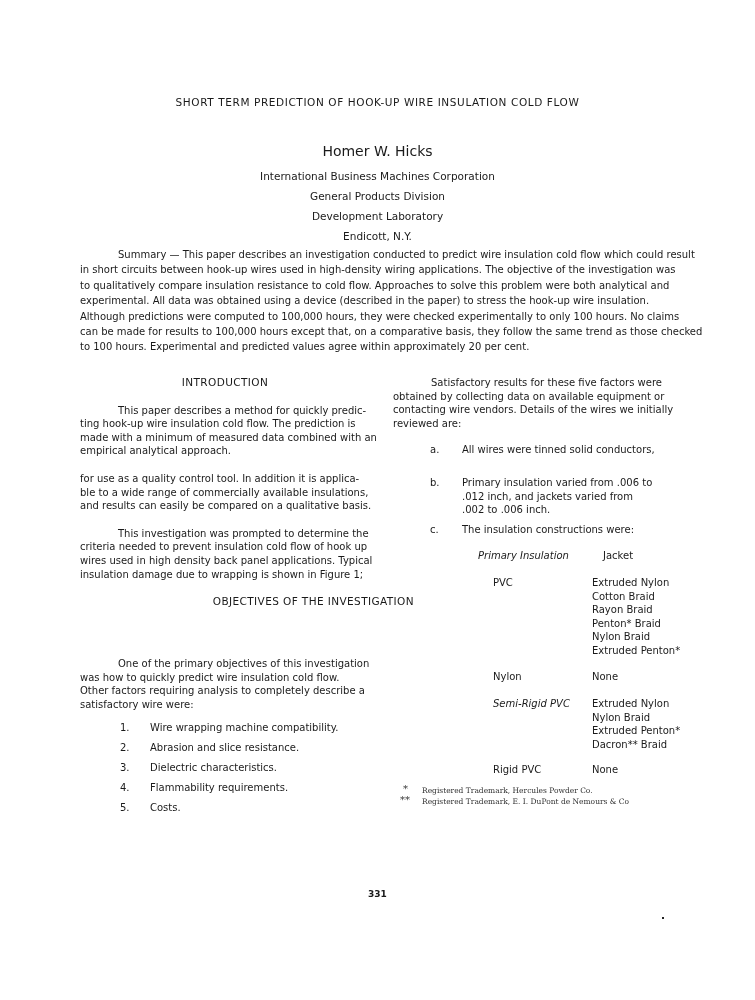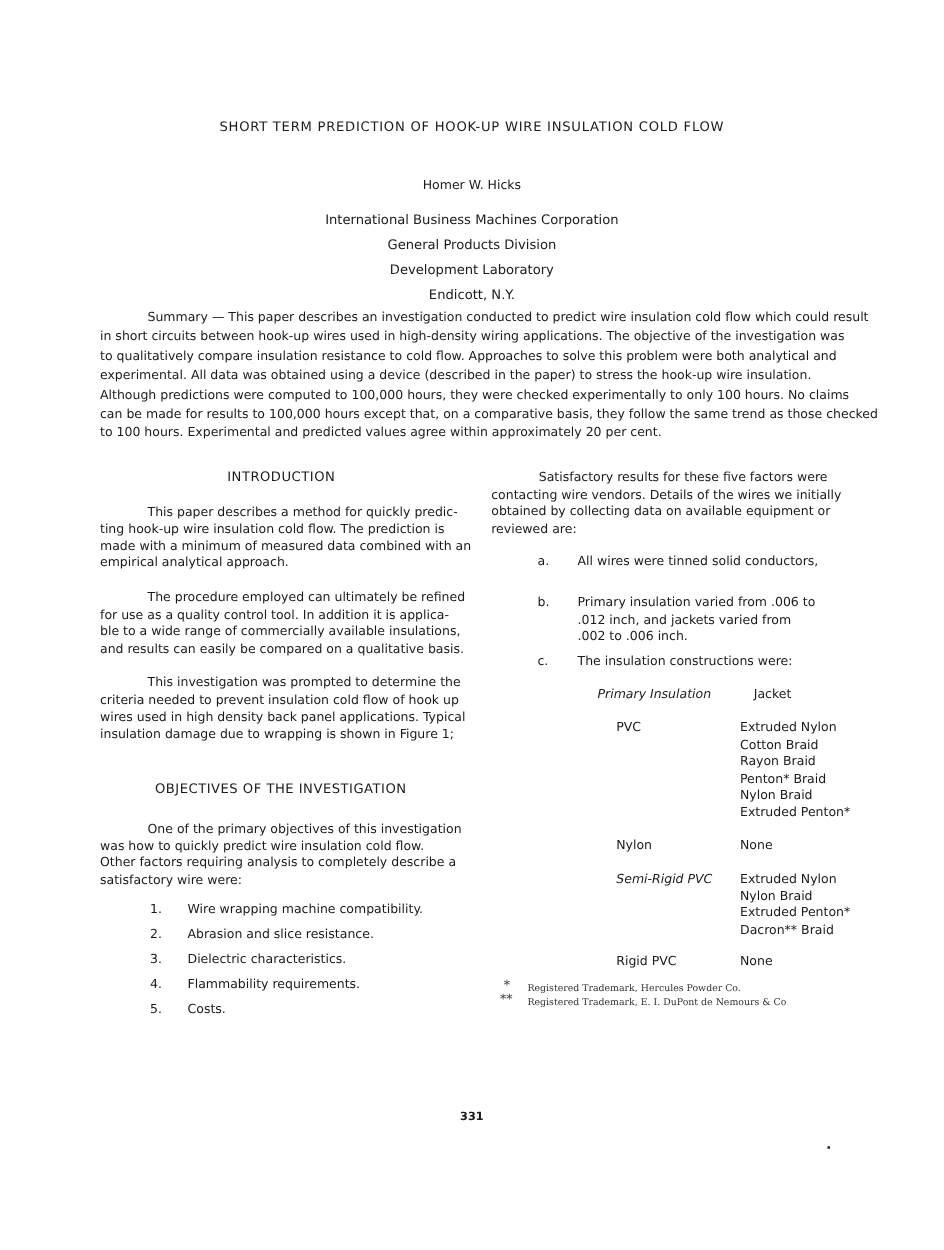--- a/index.html
+++ b/index.html
@@ -3,21 +3,21 @@
   <meta charset="utf-8">
   <style>
     html, body { margin: 0; padding: 0; background: #ffffff; }
     body {
       width: 755px; height: 1000px; position: relative; overflow: hidden;
       font-family: "DejaVu Sans", sans-serif; color: #1a1a1a;
     }
     .abs { position: absolute; }
     .center { left: 0; width: 755px; text-align: center; }
     .title { top: 96px; font-size: 10.5px; letter-spacing: 0.6px; }
-    .author { top: 143px; font-size: 10px; }
+    .author { top: 143px; font-size: 14px; }
     .aff { font-size: 10.5px; }
     .summary {
       left: 80px; width: 615px; top: 247px; font-size: 10px; line-height: 15.4px;
       text-align: justify;
     }
     .summary .line { display: block; white-space: nowrap; }
     .col { font-size: 10px; line-height: 13.6px; }
     .heading { font-size: 10.5px; letter-spacing: 0.4px; text-align: center; }
     .para p { margin: 0; white-space: nowrap; }
     .indent { padding-left: 38px; }
@@ -53,35 +53,34 @@
   <div class="heading">INTRODUCTION</div>
 
   <div class="para" style="margin-top:14px;">
     <p class="indent">This paper describes a method for quickly predic-</p>
     <p>ting hook-up wire insulation cold flow.  The prediction is</p>
     <p>made with a minimum of measured data combined with an</p>
     <p>empirical analytical approach.</p>
   </div>
 
   <div class="para" style="margin-top:14px;">
-    <p class="indent">The procedure employed can ultimately be refined</p>
     <p>for use as a quality control tool.  In addition it is applica-</p>
     <p>ble to a wide range of commercially available insulations,</p>
     <p>and results can easily be compared on a qualitative basis.</p>
   </div>
 
   <div class="para" style="margin-top:14px;">
     <p class="indent">This investigation was prompted to determine the</p>
     <p>criteria needed to prevent insulation cold flow of hook up</p>
     <p>wires used in high density back panel applications.  Typical</p>
     <p>insulation damage due to wrapping is shown in Figure 1;</p>
   </div>
 </div>
 
-<div class="abs col heading" style="left:80px; top:625px; width:290px; text-align:left; padding-left:44px;">OBJECTIVES OF THE INVESTIGATION</div>
+<div class="abs col heading" style="left:80px; top:595px; width:290px; text-align:right; padding-left:44px;">OBJECTIVES OF THE INVESTIGATION</div>
 
 <div class="abs col para" style="left:80px; top:657px; width:290px;">
   <p class="indent">One of the primary objectives of this investigation</p>
   <p>was how to quickly predict wire insulation cold flow.</p>
   <p>Other factors requiring analysis to completely describe a</p>
   <p>satisfactory wire were:</p>
 </div>
 
 <div class="list-item" style="left:120px; top:722px;">
   <span class="list-num">1.</span>
@@ -99,22 +98,22 @@
   <span class="list-num">4.</span>
   <span class="list-text">Flammability requirements.</span>
 </div>
 <div class="list-item" style="left:120px; top:802px;">
   <span class="list-num">5.</span>
   <span class="list-text">Costs.</span>
 </div>
 
 <div class="abs col para" style="left:393px; top:376px; width:300px;">
   <p class="indent">Satisfactory results for these five factors were</p>
+  <p>obtained by collecting data on available equipment or</p>
   <p>contacting wire vendors.  Details of the wires we initially</p>
-  <p>obtained by collecting data on available equipment or</p>
   <p>reviewed are:</p>
 </div>
 
 <div class="abs col" style="left:430px; top:443px; width:260px;">
   <span class="abs" style="left:0;">a.</span>
   <div style="margin-left:32px; white-space:nowrap;">
     <div>All wires were tinned solid conductors,</div>
   </div>
 </div>
 

